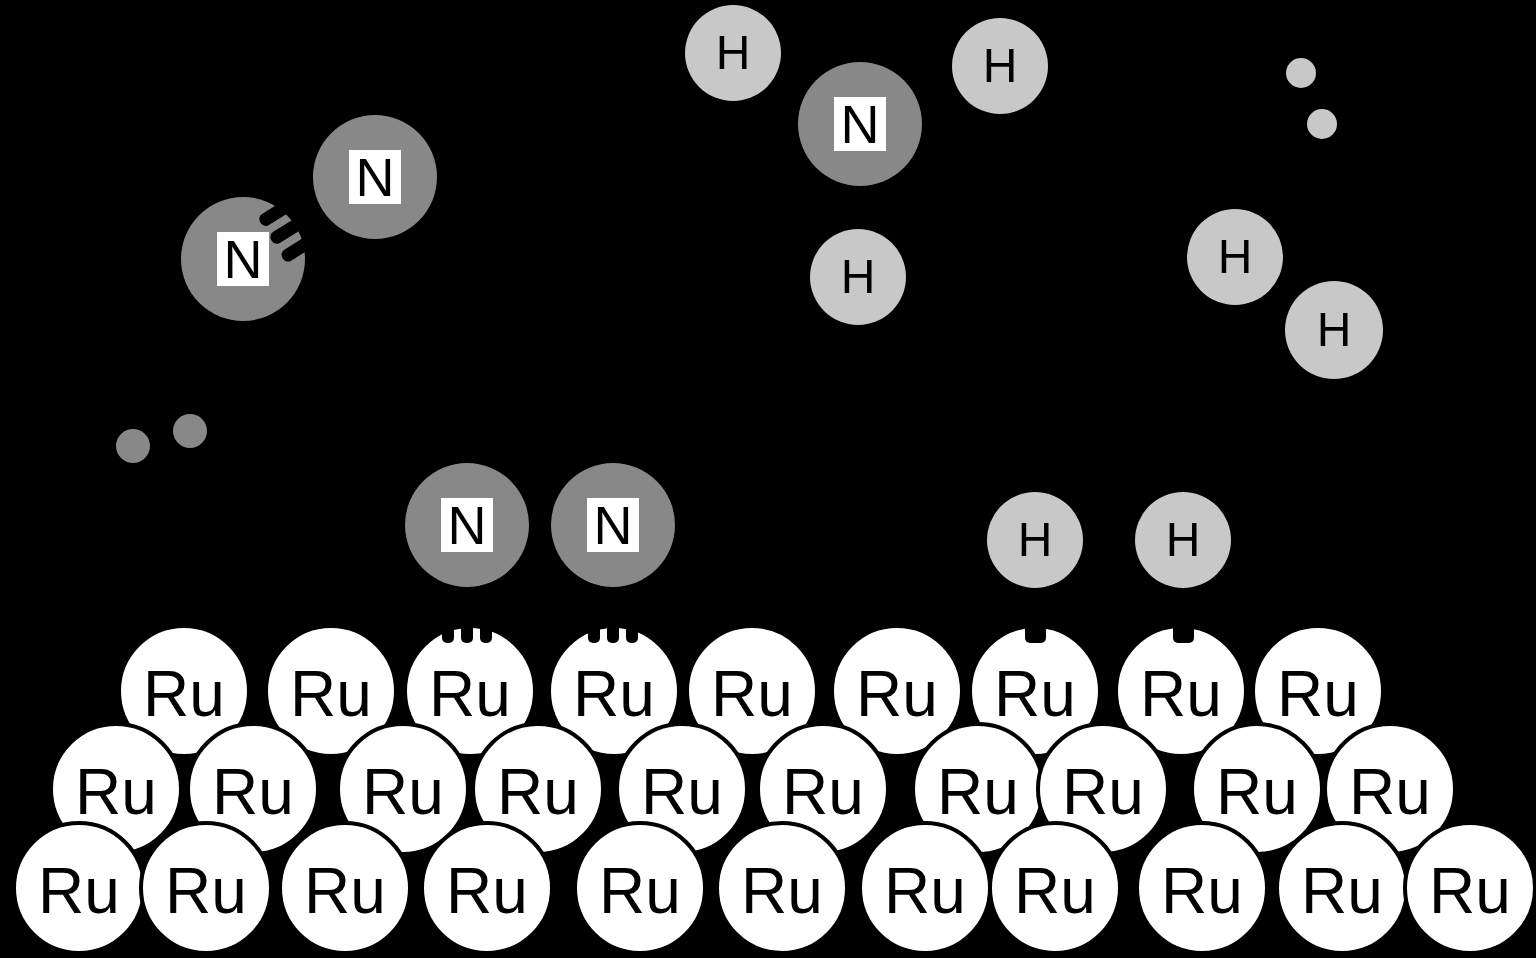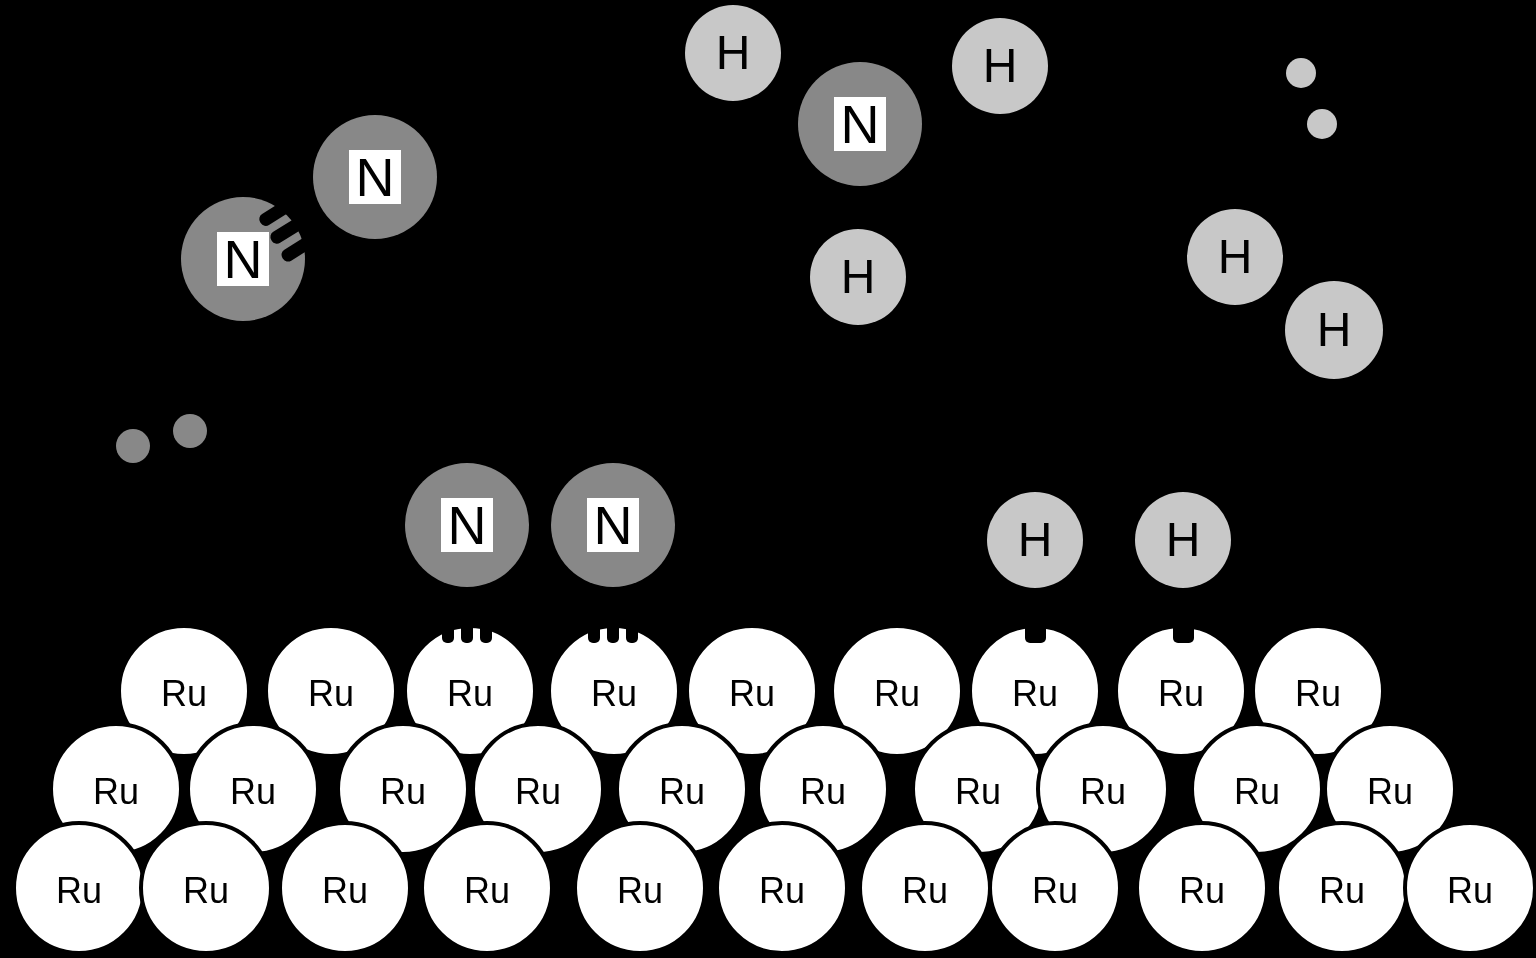--- a/index.html
+++ b/index.html
@@ -13,21 +13,21 @@
   }
   .atom {
     position: absolute;
     border-radius: 50%;
     display: flex;
     align-items: center;
     justify-content: center;
   }
   .atom.ru { border: 4px solid #000; }
   .lbl { color: #000; line-height: 1; }
-  .ru .lbl { font-size: 36px; transform: translateY(3px); }
+  .ru .lbl { font-size: 64px; transform: translateY(3px); }
   .h  .lbl { font-size: 48px; }
   .nbox {
     width: 52px;
     height: 54px;
     display: flex;
     align-items: center;
     justify-content: center;
   }
   .nbox .lbl { font-size: 54px; }
   .dot { position: absolute; border-radius: 50%; }

